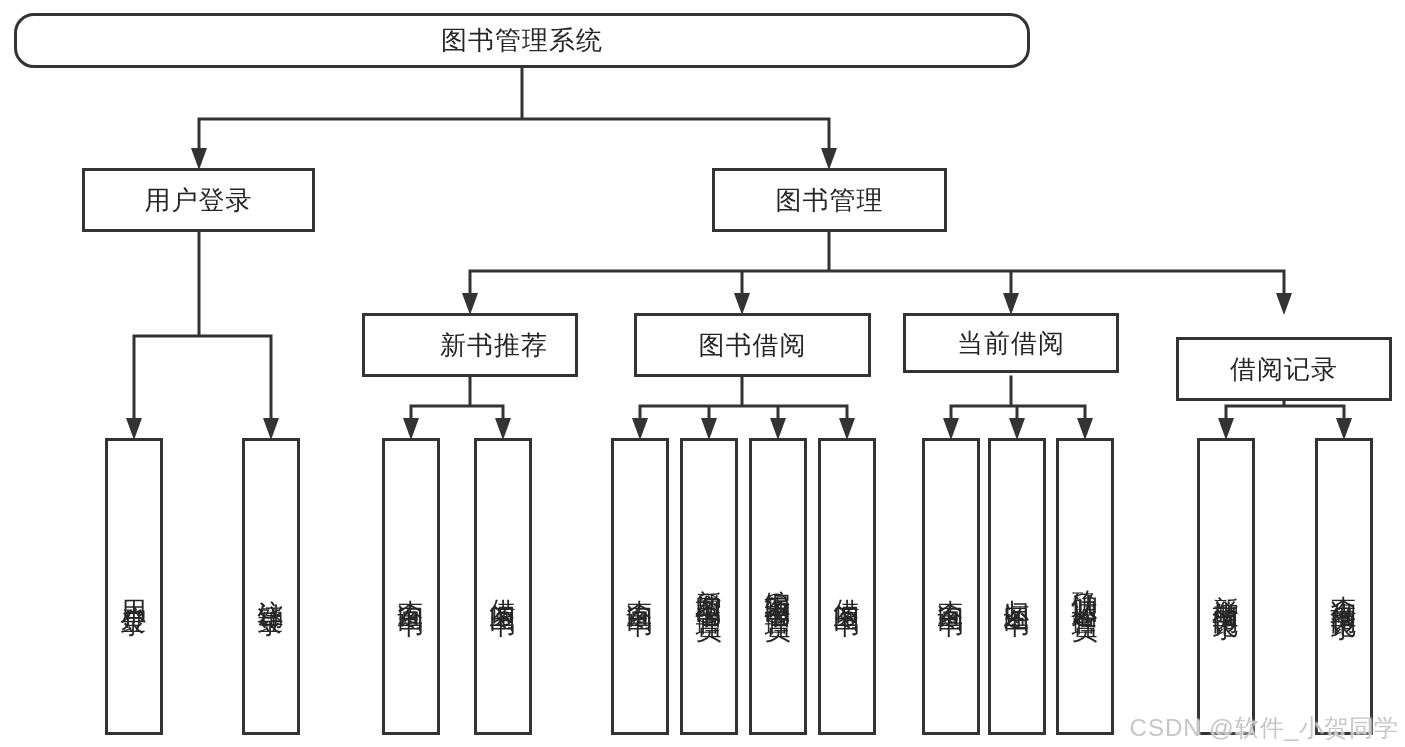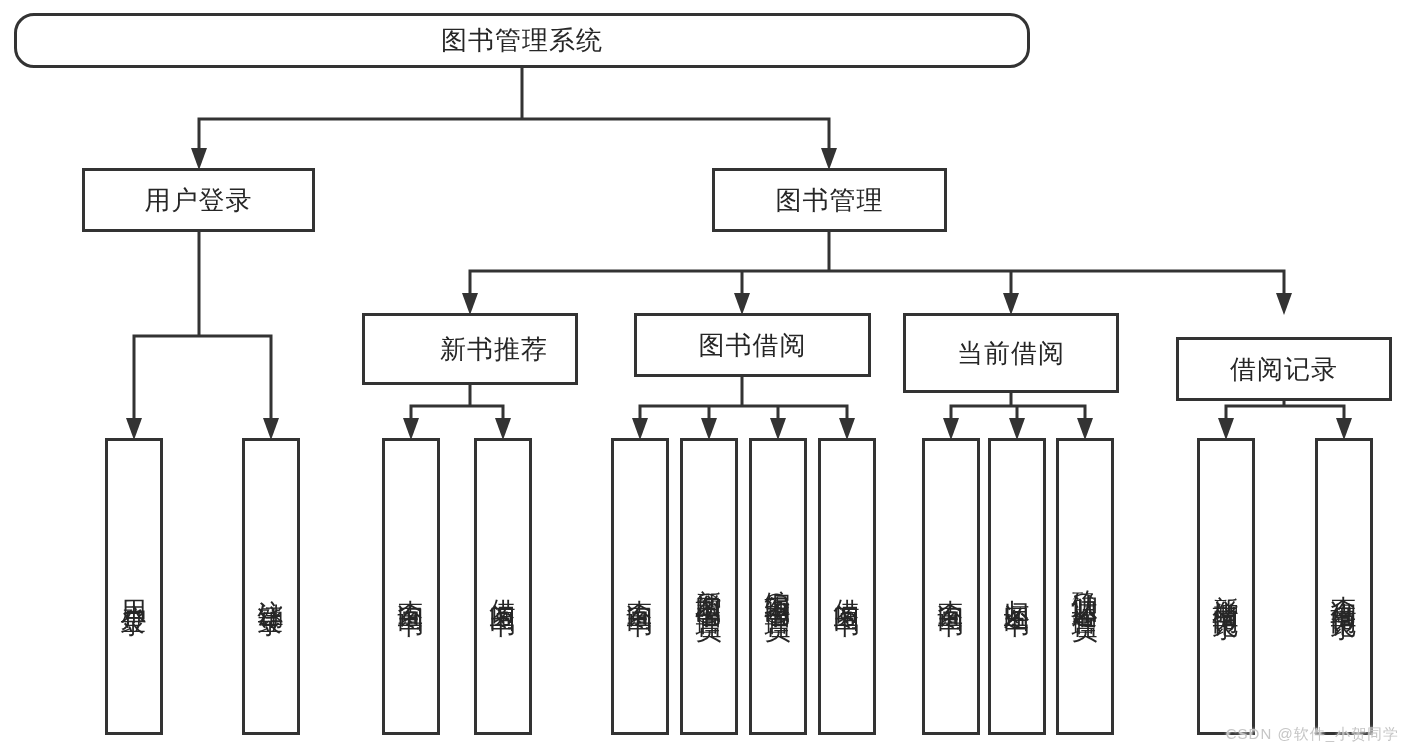--- a/index.html
+++ b/index.html
@@ -42,21 +42,21 @@
     writing-mode:vertical-rl;
     text-orientation:mixed;
     font-size:26px;
     letter-spacing:4px;
     line-height:1;
     color:var(--text);
   }
   .watermark{
     position:absolute;
     right:6px;bottom:3px;
-    font-size:15px;
+    font-size:24px;
     letter-spacing:1px;
     color:var(--watermark);
     text-shadow:0 0 3px #fff, 1px 1px 2px rgba(255,255,255,.9);
     z-index:5;
     white-space:nowrap;
     margin-top:40px;
   }
 </style>
 </head>
 <body>
@@ -104,23 +104,23 @@
       <polygon points="1218,418 1234,418 1226,440"></polygon>
       <polygon points="1336,418 1352,418 1344,440"></polygon>
     </g>
   </svg>
 
   <div class="node" style="left:14px;top:13px;width:1016px;height:55px;border-radius:20px;">图书管理系统</div>
 
   <div class="node" style="left:82px;top:168px;width:233px;height:64px;">用户登录</div>
   <div class="node" style="left:712px;top:168px;width:235px;height:64px;text-align:center;">图书管理</div>
 
-  <div class="node" style="left:362px;top:313px;width:216px;height:72px;padding-left:48px;">新书推荐</div>
+  <div class="node" style="left:362px;top:313px;width:216px;height:64px;padding-left:48px;">新书推荐</div>
   <div class="node" style="left:634px;top:313px;width:237px;height:64px;">图书借阅</div>
-  <div class="node" style="left:903px;top:313px;width:216px;height:80px;">当前借阅</div>
+  <div class="node" style="left:903px;top:313px;width:216px;height:60px;">当前借阅</div>
   <div class="node" style="left:1176px;top:313px;width:216px;height:64px;margin-top:24px;">借阅记录</div>
 
   <div class="vnode" style="left:105px;">
     <span>用户登录</span>
   </div>
   <div class="vnode" style="left:242px;">
     <span>注销登录</span>
   </div>
   <div class="vnode" style="left:382px;">
     <span>查询图书</span>

